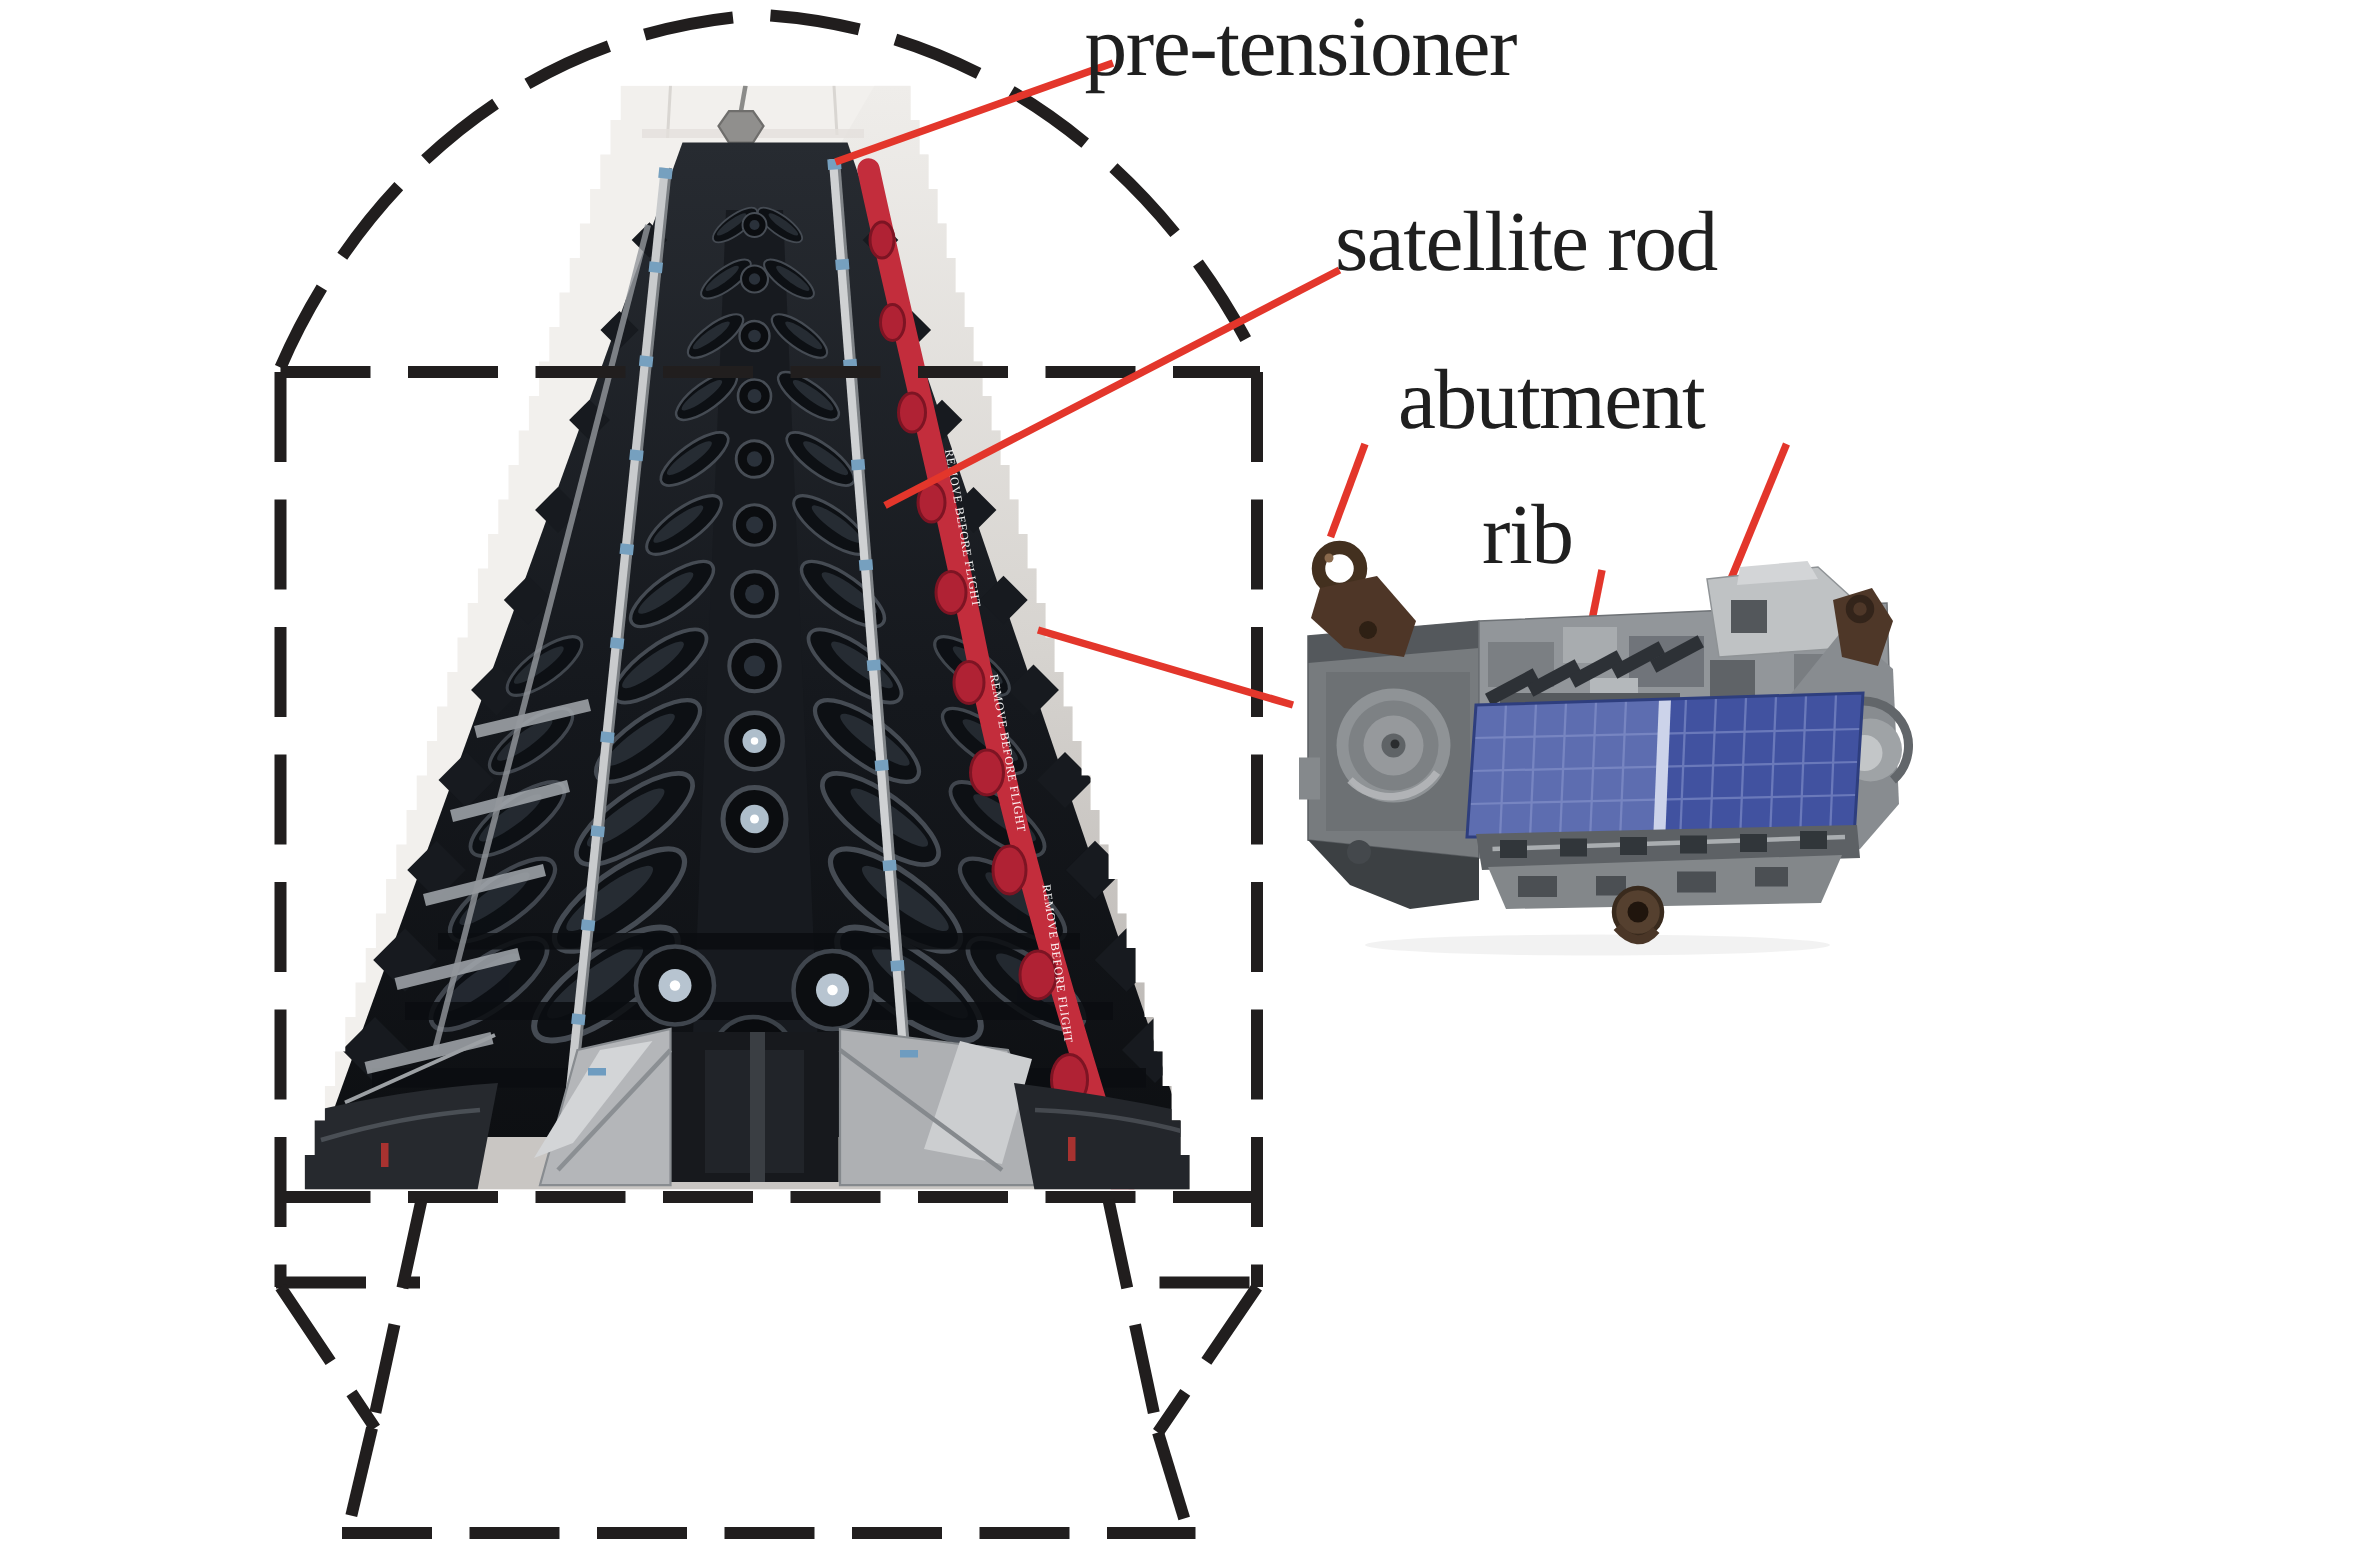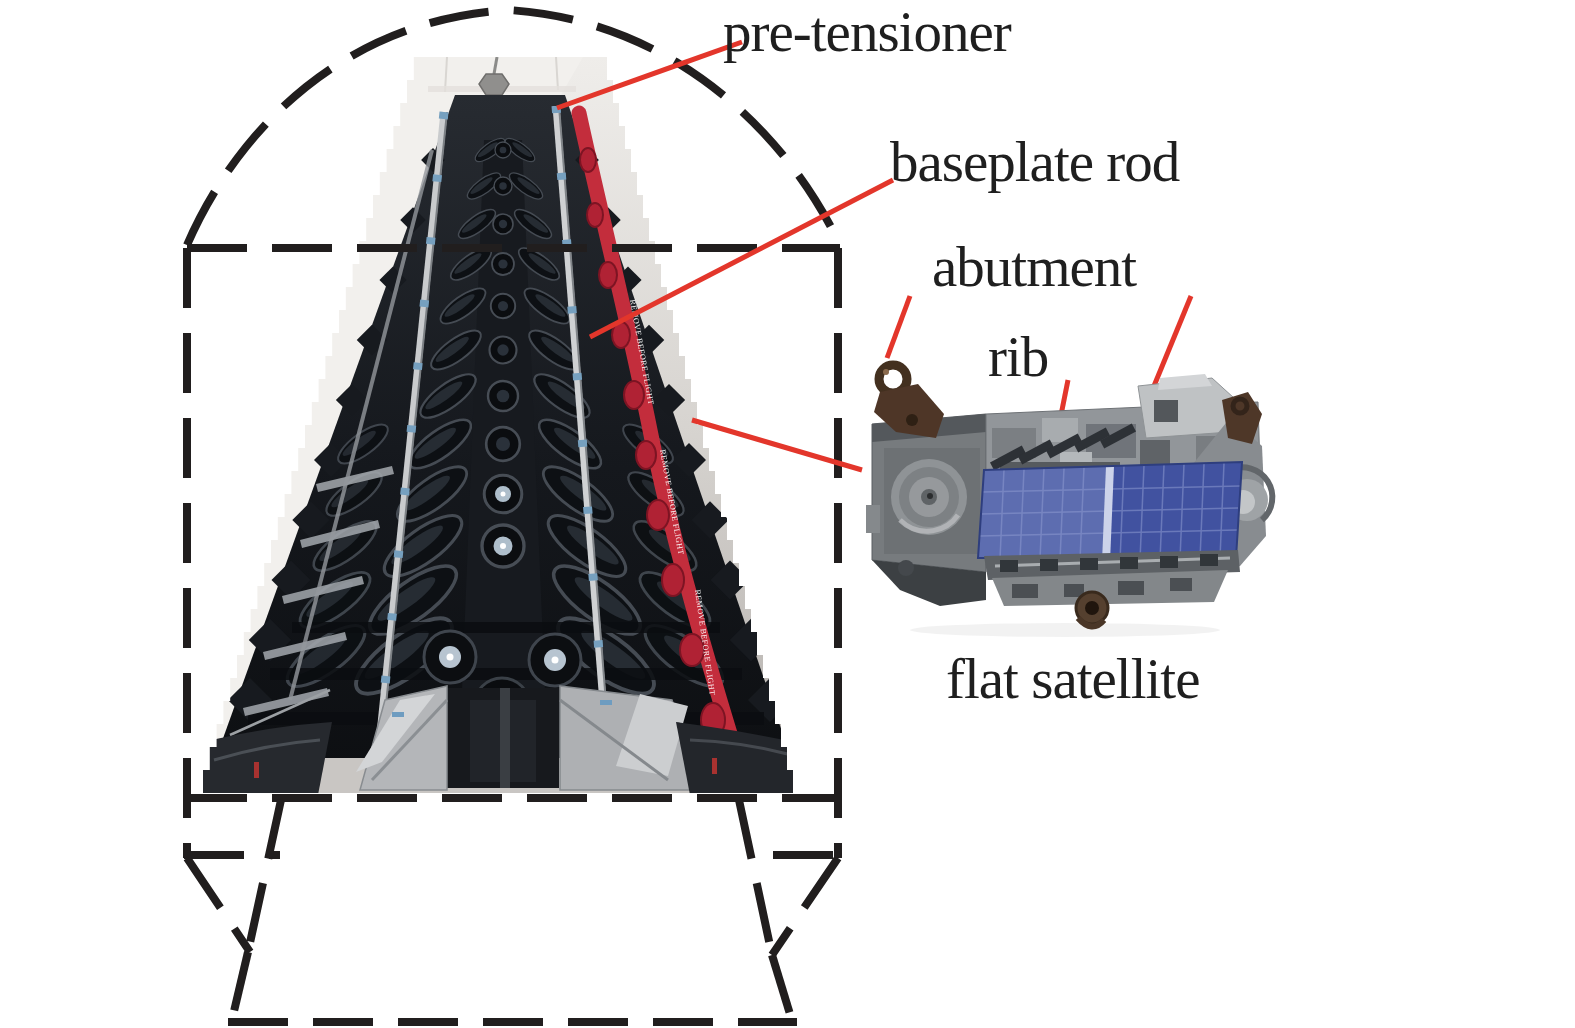--- a/index.html
+++ b/index.html
@@ -341,17 +341,16 @@
     </g>
     <g>
       <circle cx="1092" cy="608" r="16" fill="#55402f" stroke="#392a1d" stroke-width="3"></circle>
       <circle cx="1092" cy="608" r="7" fill="#20150d"></circle>
       <path d="M1078 618 Q1092 634 1104 620" stroke="#4a3627" stroke-width="6" fill="none"></path>
     </g>
   </g>
 </svg>
 
   <div class="lbl" style="left:723px;top:3px;">pre-tensioner</div>
-  <div class="lbl" style="left:890px;top:133px;">baseplate rod</div>
+  <div class="lbl" style="left:890px;top:133px;">satellite rod</div>
   <div class="lbl" style="left:932px;top:238px;">abutment</div>
   <div class="lbl" style="left:988px;top:328px;">rib</div>
-  <div class="lbl" style="left:946px;top:650px;">flat satellite</div>
 </div>
 
 </body></html>

